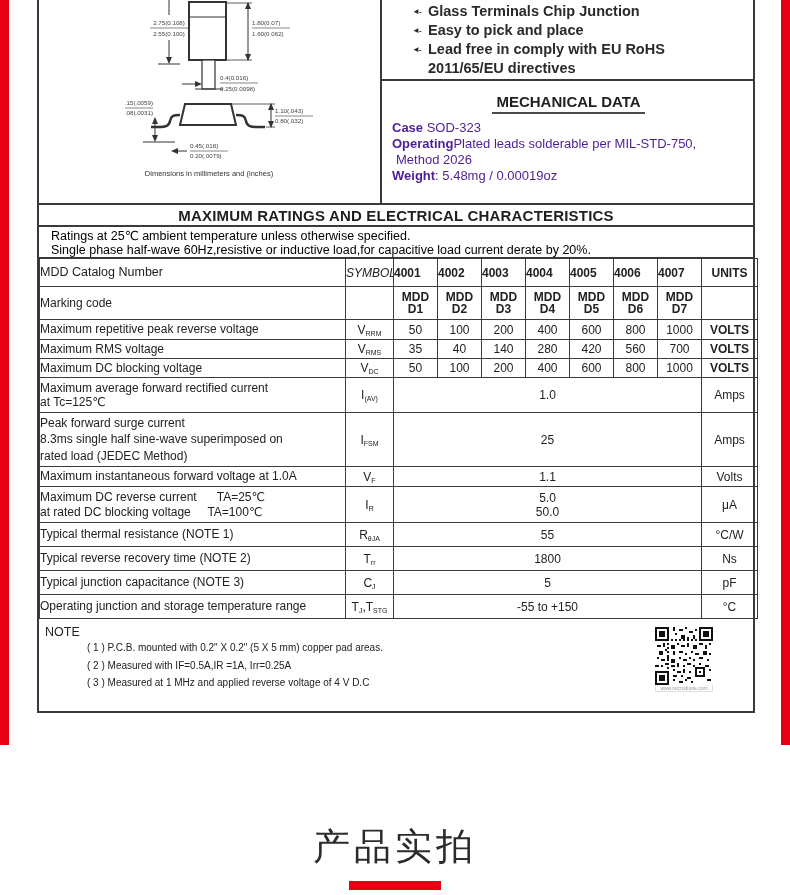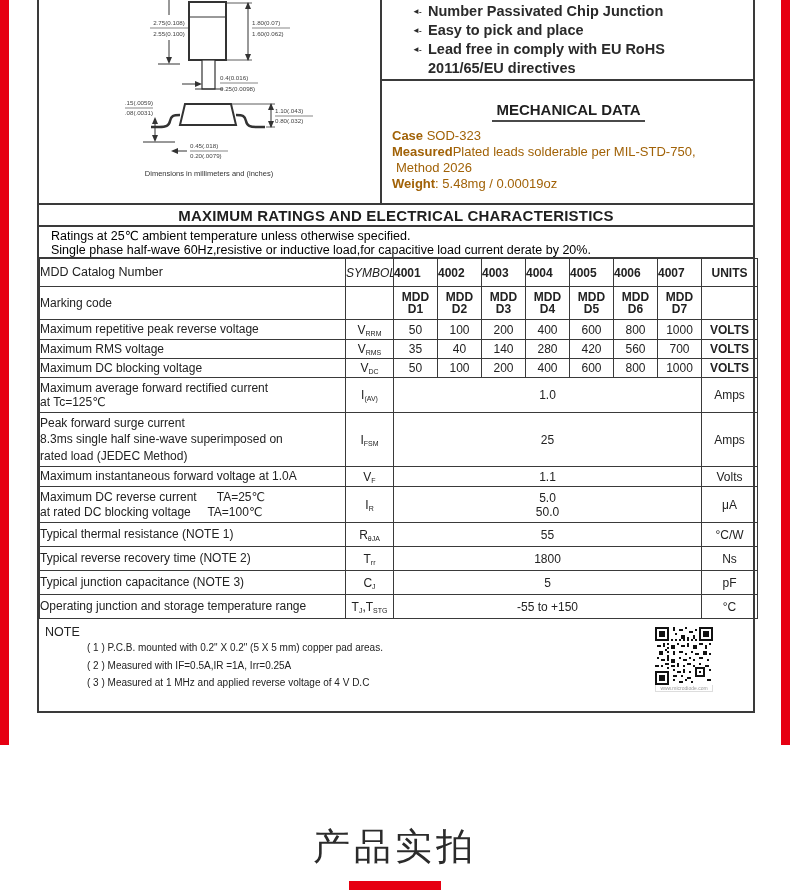--- a/index.html
+++ b/index.html
@@ -13,23 +13,23 @@
 
   .toprow{display:flex;height:205px;border-bottom:2px solid #3a3a3a;box-sizing:border-box}
   .diag{width:341px;position:relative;flex:none}
   .diag svg{display:block}
   .rightcol{flex:1;border-left:2px solid #3a3a3a;display:flex;flex-direction:column;min-width:0}
   .features{height:81px;border-bottom:2px solid #3a3a3a;box-sizing:border-box;padding:2px 0 0 30px}
   .f-line{display:flex;align-items:center;font-weight:bold;font-size:14.5px;line-height:19px;color:#2a2a2a;white-space:nowrap}
   .f-bullet{font-size:8px;width:16px;flex:none;color:#2a2a2a;letter-spacing:-1px}
   .f-line.cont{padding-left:16px}
   .mech{padding:8px 8px 0 10px}
-  .mech-title{text-align:center;font-weight:bold;font-size:15px;margin:12px 0 10px 0}
+  .mech-title{text-align:center;font-weight:bold;font-size:15px;margin:4px 0 10px 0}
   .mech-title span{border-bottom:2px solid #4a4a4a;padding:0 4px 2px}
-  .mech-line{font-size:13px;line-height:16px;color:#a16207;white-space:nowrap}
+  .mech-line{font-size:13px;line-height:16px;color:#4c1d95;white-space:nowrap}
   .mech-line .bl{font-weight:bold}
   .mech-line.indent{padding-left:4px}
 
   .secTitle{height:22px;line-height:21px;text-align:center;font-weight:bold;font-size:15px;
             border-bottom:2px solid #3a3a3a;box-sizing:border-box;letter-spacing:.2px}
   .cond{height:31px;border-bottom:1px solid #3a3a3a;box-sizing:border-box;padding:2px 0 16px 12px;
         font-size:12.5px;line-height:14px;color:#000000}
 
   table.spec{width:100%;border-collapse:collapse;table-layout:fixed}
   .spec td{border:1px solid #3a3a3a;font-size:12px;padding:0;overflow:hidden;color:#222}
@@ -128,38 +128,38 @@
         <text x="151" y="158" font-size="6.2" fill="#444">0.20(.0079)</text>
 
         <text x="170" y="176" font-size="7.5" text-anchor="middle" fill="#333">Dimensions in millimeters and (inches)</text>
       </svg>
     </div>
 
     <div class="rightcol">
       <div class="features">
         <div class="f-line">
           <span class="f-bullet">◄-</span>
-          <span>Number Passivated Chip Junction</span>
+          <span>Glass Terminals Chip Junction</span>
         </div>
         <div class="f-line">
           <span class="f-bullet">◄-</span>
           <span>Easy to pick and place</span>
         </div>
         <div class="f-line">
           <span class="f-bullet">◄-</span>
           <span>Lead free in comply with EU RoHS</span>
         </div>
         <div class="f-line cont">
           <span>2011/65/EU directives</span>
         </div>
       </div>
       <div class="mech">
         <div class="mech-title"><span>MECHANICAL DATA</span></div>
         <div class="mech-line"><span class="bl">Case</span><span> SOD-323</span></div>
-        <div class="mech-line"><span class="bl">Measured</span><span>Plated leads solderable per MIL-STD-750,</span></div>
+        <div class="mech-line"><span class="bl">Operating</span><span>Plated leads solderable per MIL-STD-750,</span></div>
         <div class="mech-line indent"><span>Method 2026</span></div>
         <div class="mech-line"><span class="bl">Weight</span><span>: 5.48mg / 0.00019oz</span></div>
       </div>
     </div>
   </div>
 
   <div class="secTitle">MAXIMUM RATINGS AND ELECTRICAL CHARACTERISTICS</div>
   <div class="cond">
     <div>Ratings at 25℃ ambient temperature unless otherwise specified.</div>
     <div>Single phase half-wave 60Hz,resistive or inductive load,for capacitive load current derate by 20%.</div>

